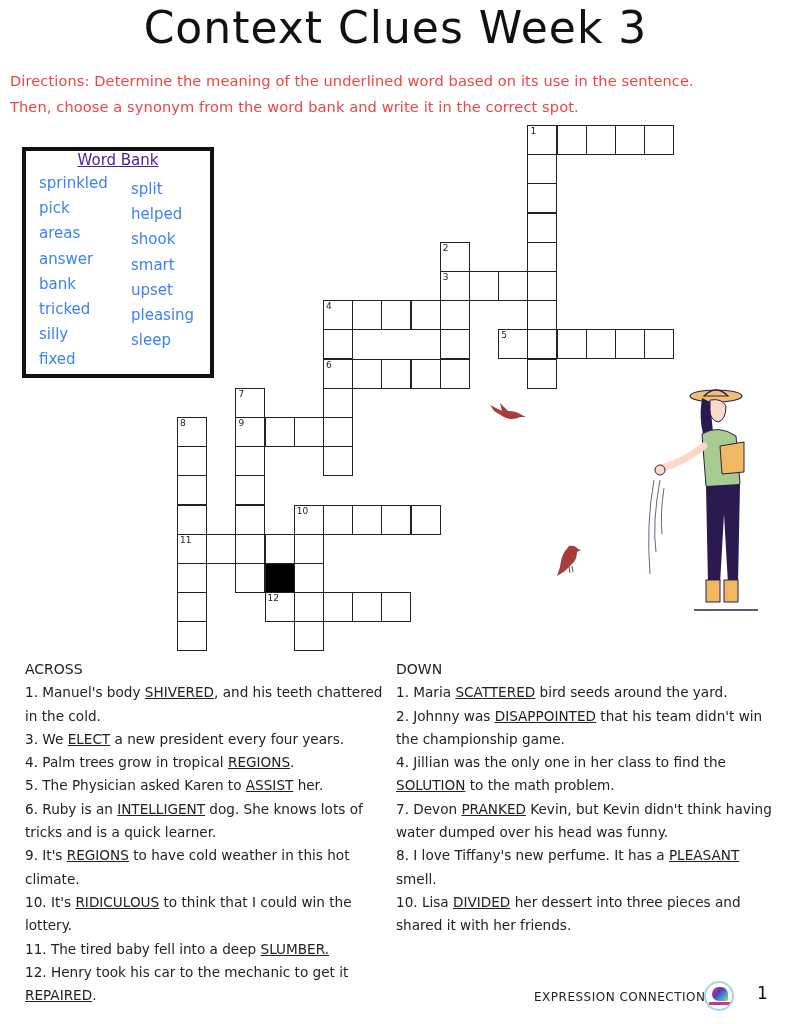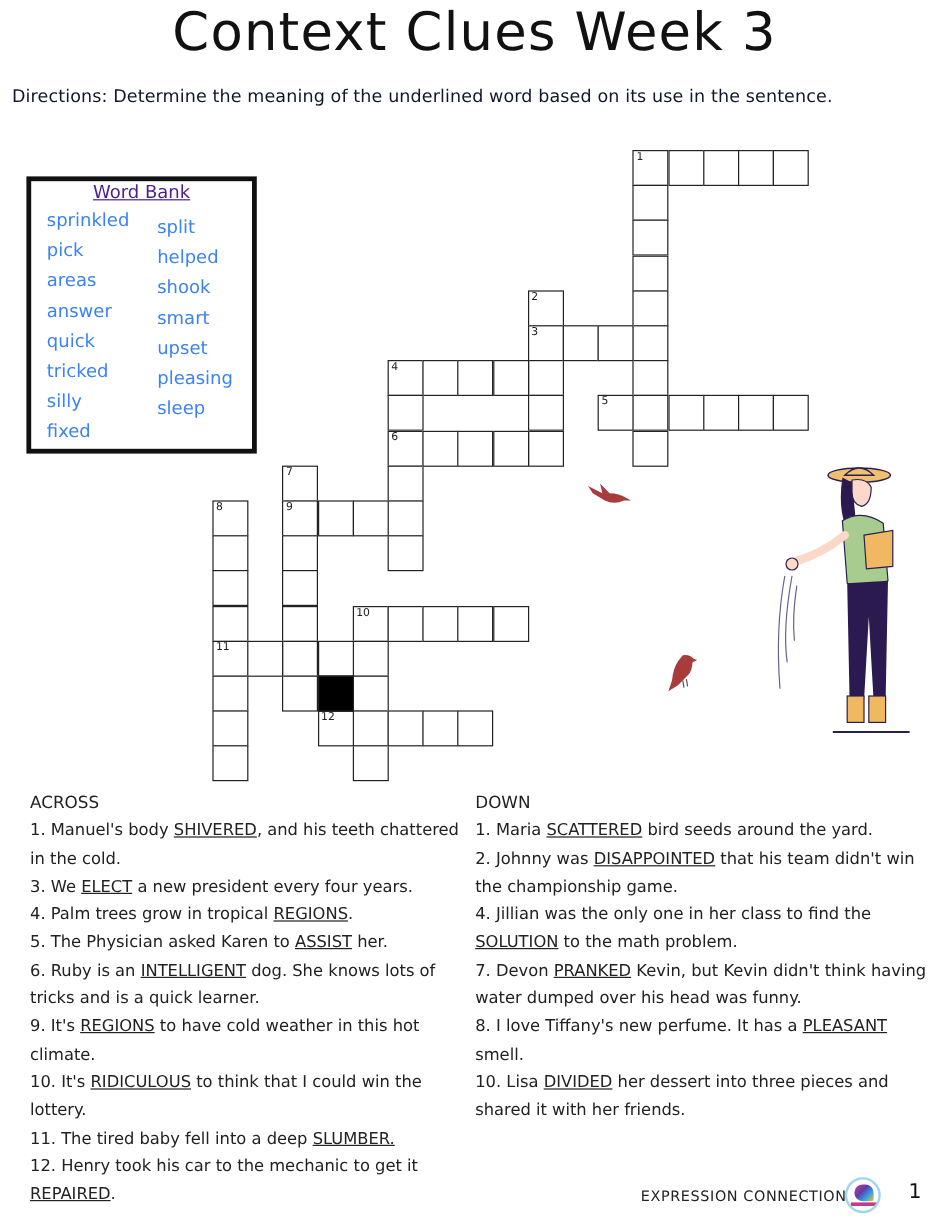--- a/index.html
+++ b/index.html
@@ -1,18 +1,18 @@
 <!DOCTYPE html>
 <html><head>
 <meta charset="utf-8">
 <style>
   * { box-sizing: border-box; margin: 0; padding: 0; }
   body { width: 791px; height: 1024px; background: #ffffff; position: relative; overflow: hidden; font-family: "DejaVu Sans", sans-serif; color: #1a1a1a; }
   .title { position: absolute; left: 0; top: 2px; width: 791px; text-align: center; font-size: 44px; letter-spacing: 1px; font-family: "DejaVu Sans", sans-serif; font-weight: 400; color: #111; }
-  .directions { position: absolute; left: 10px; top: 68px; width: 775px; font-size: 14.6px; line-height: 26px; color: #0f172a; letter-spacing: 0.1px; }
+  .directions { position: absolute; left: 10px; top: 68px; width: 775px; font-size: 14.6px; line-height: 26px; color: #ef4444; letter-spacing: 0.1px; }
   .wordbank { position: absolute; left: 22px; top: 147px; width: 192px; height: 231px; border: 4px solid #111; }
   .wb-title { position: absolute; left: 0; top: 0; width: 100%; text-align: center; font-size: 15px; text-decoration: underline; color: #4c1d95; }
   .wb-col { position: absolute; font-size: 15px; line-height: 25.2px; color: #3b82f6; }
   .wb-col.left { left: 13px; top: 20px; }
   .wb-col.right { left: 105px; top: 26px; }
   .grid { position: absolute; left: 0; top: 0; width: 791px; height: 660px; pointer-events: none; }
   .cell { position: absolute; width: 30px; height: 30px; border: 1.6px solid #222; background: #fff; pointer-events: auto; }
   .cell.black { background: #000; }
   .cell .num { position: absolute; left: 2px; top: 0px; font-size: 9px; font-family: "DejaVu Sans", sans-serif; color: #222; }
   .clues { position: absolute; top: 658px; font-size: 13.6px; line-height: 23.3px; color: #222; }
@@ -28,30 +28,31 @@
   .bird { position: absolute; }
   .illustration { position: absolute; left: 640px; top: 384px; width: 120px; height: 230px; }
 </style>
 </head>
 <body>
 
 <div class="title">Context Clues Week 3</div>
 
 <div class="directions">
   <div>Directions: Determine the meaning of the underlined word based on its use in the sentence.</div>
+  <div>Then, choose a synonym from the word bank and write it in the correct spot.</div>
 </div>
 
 <div class="wordbank">
   <div class="wb-title">Word Bank</div>
   <div class="wb-col left">
     <div>sprinkled</div>
     <div>pick</div>
     <div>areas</div>
     <div>answer</div>
-    <div>quick</div>
+    <div>bank</div>
     <div>tricked</div>
     <div>silly</div>
     <div>fixed</div>
   </div>
   <div class="wb-col right">
     <div>split</div>
     <div>helped</div>
     <div>shook</div>
     <div>smart</div>
     <div>upset</div>

